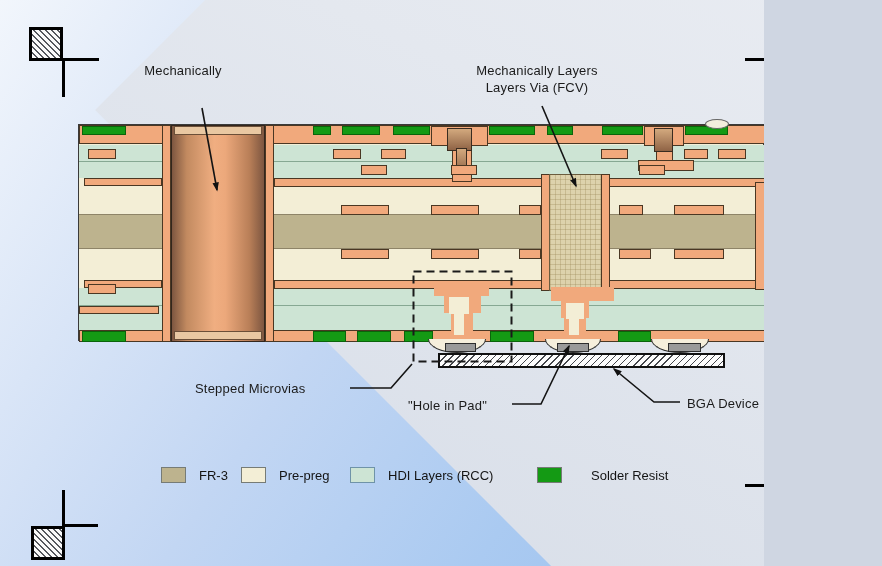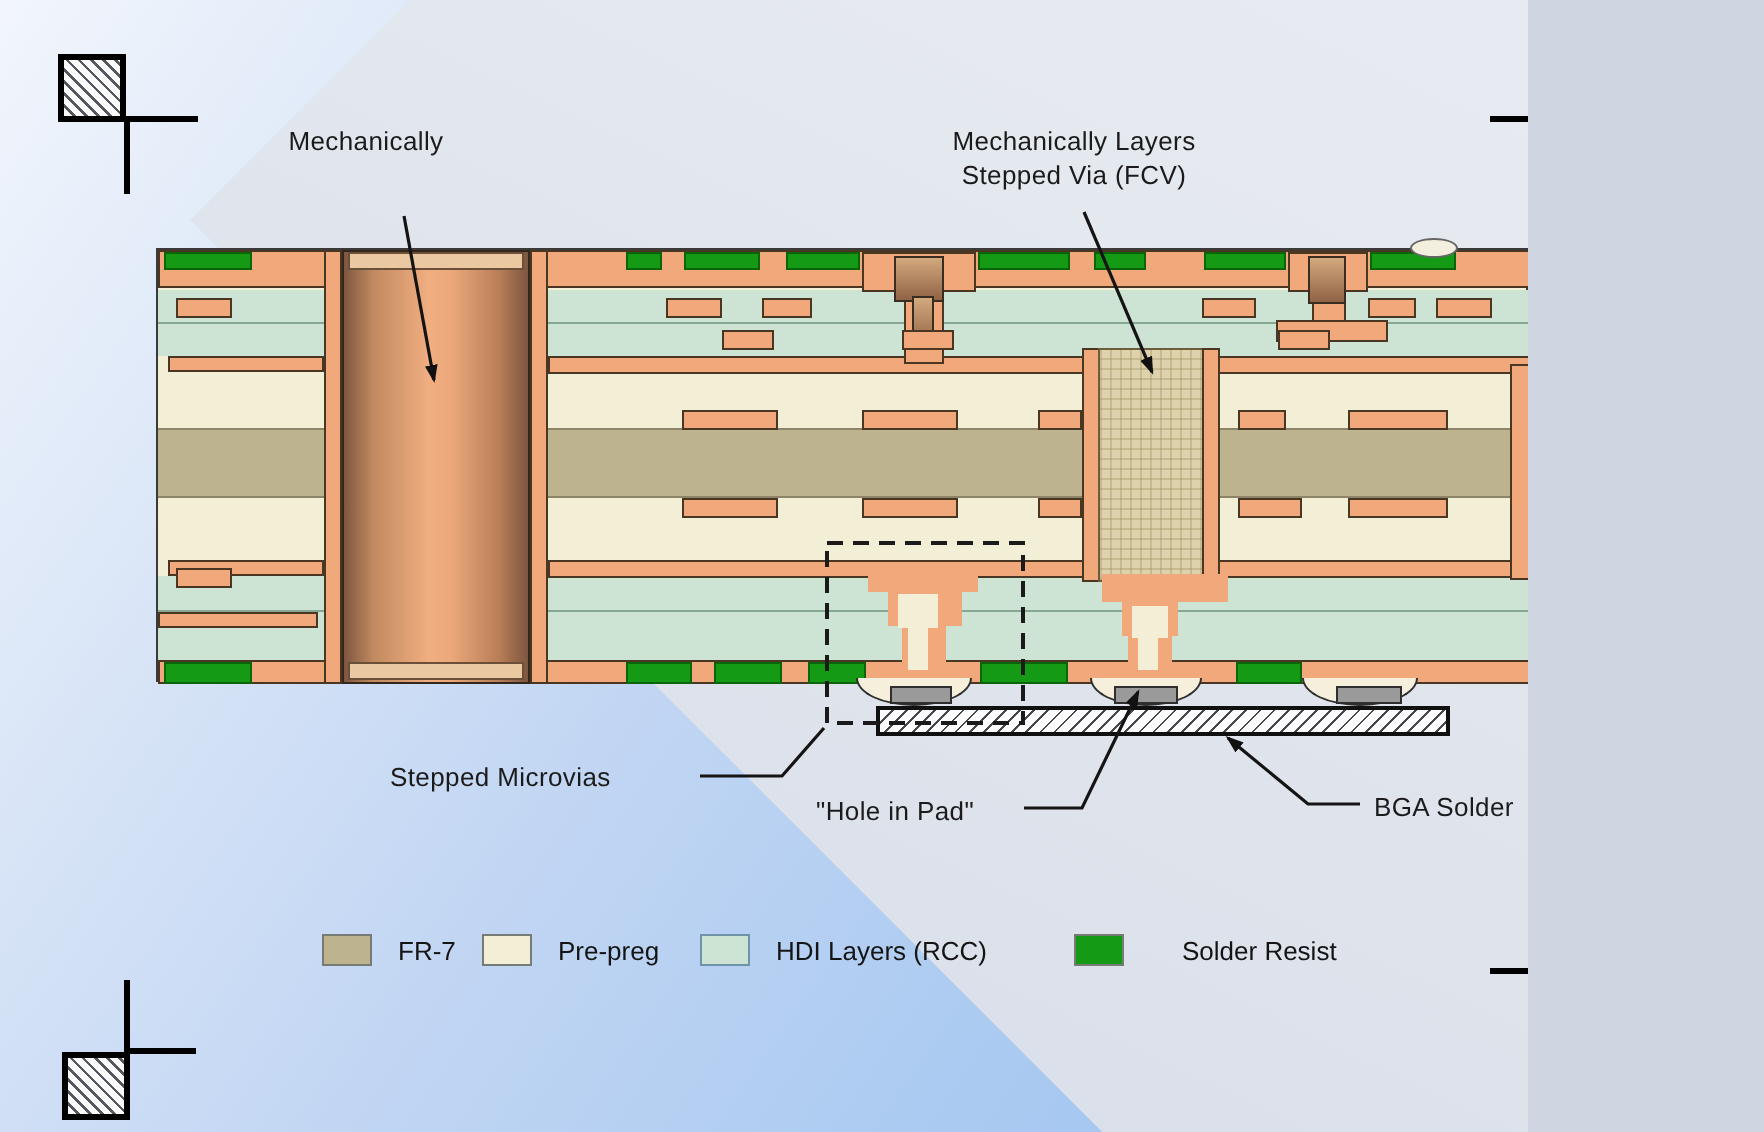--- a/index.html
+++ b/index.html
@@ -181,30 +181,30 @@
     <path d="M350,388 L391,388 L412,364" stroke="#141414" stroke-width="1.6" fill="none"></path>
     <path d="M512,404 L541,404 L569,346" stroke="#141414" stroke-width="1.6" fill="none" marker-end="url(#ah)"></path>
     <path d="M680,402 L654,402 L614,369" stroke="#141414" stroke-width="1.6" fill="none" marker-end="url(#ah)"></path>
   </svg>
 
   <div class="lbl center" style="left:118px;top:62px;width:130px;">
     <div>Mechanically</div>
   </div>
   <div class="lbl center" style="left:452px;top:62px;width:170px;">
     <div>Mechanically Layers</div>
-    <div>Stepped Via (FCV)</div>
+    <div>Layers Via (FCV)</div>
   </div>
   <div class="lbl" style="left:195px;top:380px;">Stepped Microvias</div>
   <div class="lbl" style="left:408px;top:397px;">"Hole in Pad"</div>
-  <div class="lbl" style="left:687px;top:395px;">BGA Solder</div>
+  <div class="lbl" style="left:687px;top:395px;">BGA Device</div>
 
   <div>
     <div class="legend-item" style="left:161px;">
       <div class="lg-swatch" style="background: rgb(189, 179, 142);"></div>
-      <div class="lg-label">FR-7</div>
+      <div class="lg-label">FR-3</div>
     </div>
     <div class="legend-item" style="left:241px;">
       <div class="lg-swatch" style="background: rgb(243, 238, 214);"></div>
       <div class="lg-label">Pre-preg</div>
     </div>
     <div class="legend-item" style="left:350px;align-items:center;">
       <div class="lg-swatch" style="border-color: rgb(111, 147, 168); background: rgb(205, 228, 212);"></div>
       <div class="lg-label">HDI Layers (RCC)</div>
     </div>
     <div class="legend-item" style="left:537px;">

